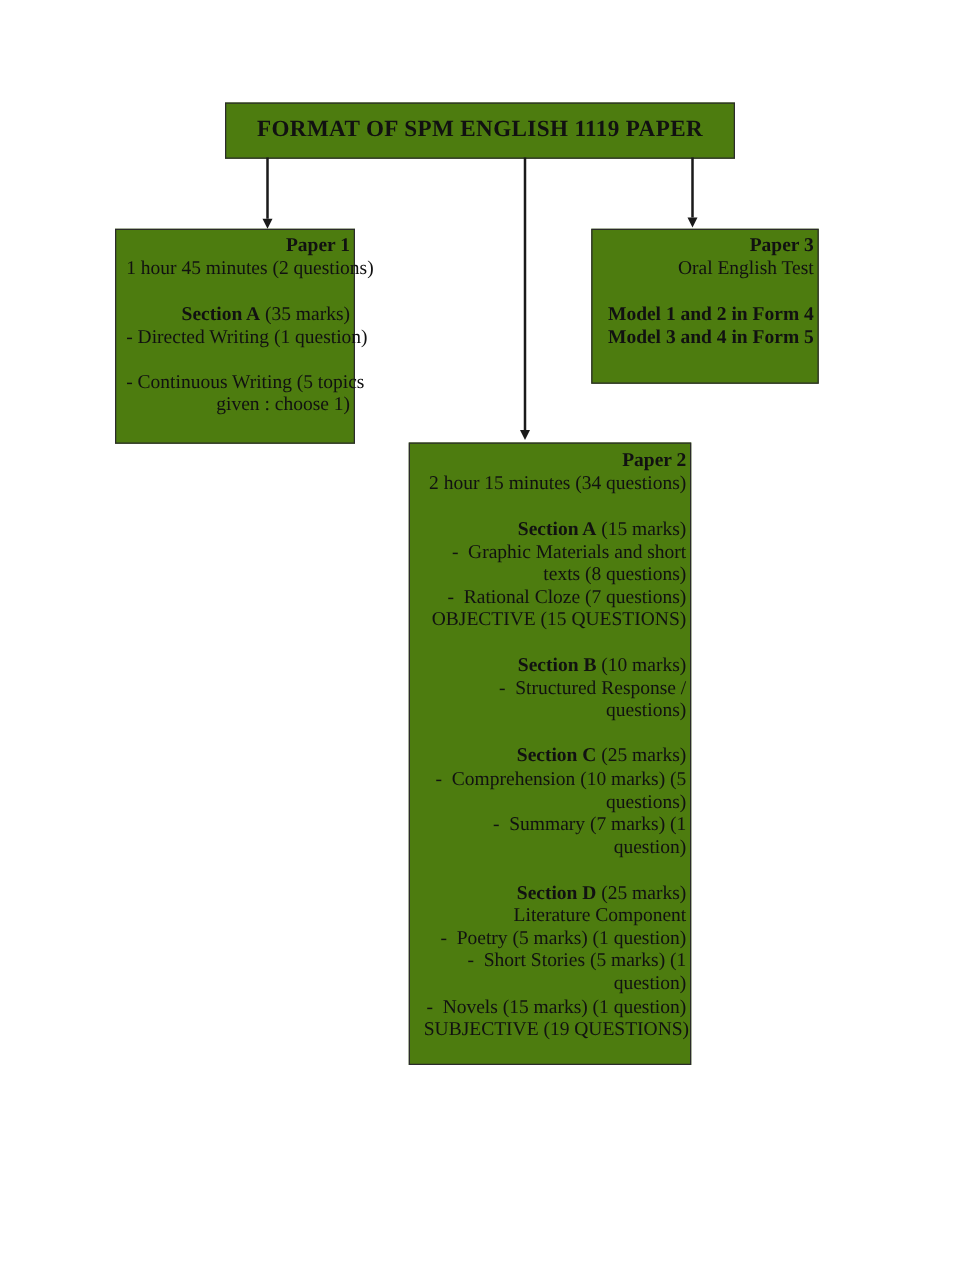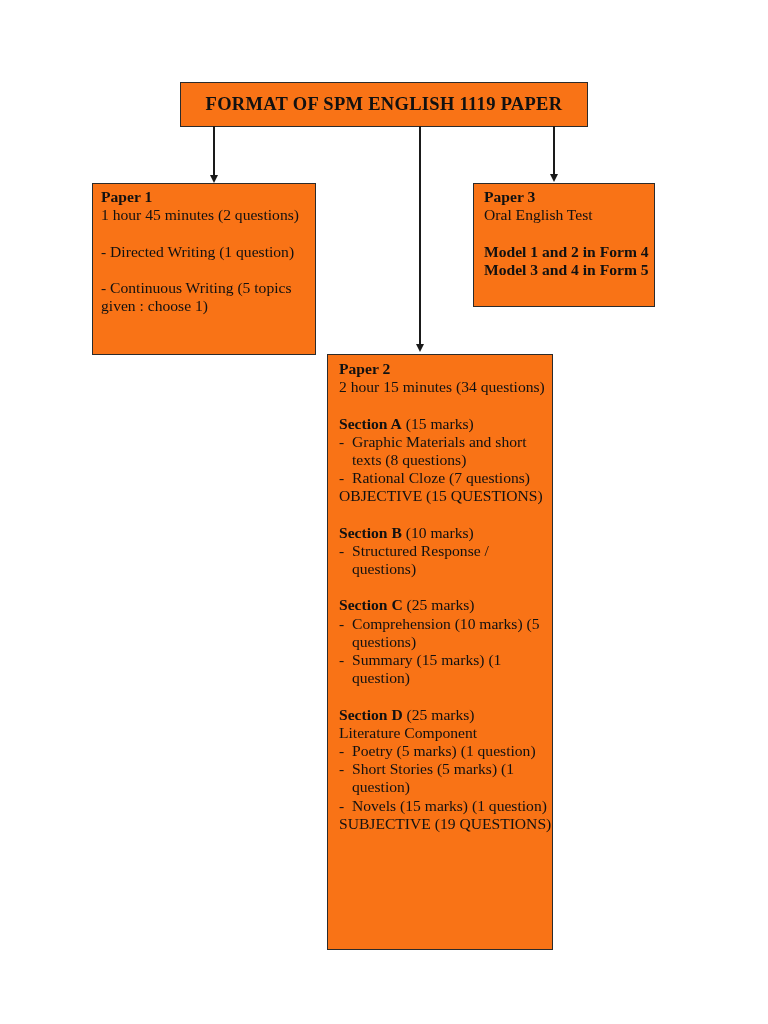--- a/index.html
+++ b/index.html
@@ -12,34 +12,35 @@
     width: 768px;
     height: 1024px;
     background: #ffffff;
     font-family: "Liberation Serif", "DejaVu Serif", serif;
     color: #111111;
     overflow: hidden;
   }
   .box {
     position: absolute;
     border: 1.4px solid #2b2b2b;
-    background: #f97316;
+    background: #4d7c0f;
     box-sizing: border-box;
+    text-align: right;
   }
   #title-box {
     left: 180px; top: 82px; width: 408px; height: 45px;
     display: flex; align-items: center; justify-content: center;
     font-weight: bold;
     font-size: 18.5px;
     letter-spacing: 0.3px;
     white-space: nowrap;
   }
-  #paper1-box { left: 92px;  top: 183px; width: 224px; height: 172px; padding: 4px 16px 0 8px; font-family: Liberation Serif, serif; }
+  #paper1-box { left: 92px;  top: 183px; width: 192px; height: 172px; padding: 4px 3px 0 8px; font-family: Liberation Serif, serif; }
   #paper3-box { left: 473px; top: 183px; width: 182px; height: 124px; padding: 4px 3px 0 10px; }
-  #paper2-box { left: 327px; top: 354px; width: 226px; height: 596px; padding: 5px 3px 0 11px; }
+  #paper2-box { left: 327px; top: 354px; width: 226px; height: 498px; padding: 5px 3px 0 11px; }
   .ln {
     height: 18.2px;
     line-height: 18.2px;
     font-size: 15.6px;
     white-space: pre;
     overflow: visible;
   }
   .ln .b { font-weight: bold; }
   .ln.ind { padding-left: 13px; }
   .arrow { position: absolute; width: 0; }
@@ -78,20 +79,21 @@
   </div>
   <div class="arrow" style="left:554px;top:126px;height:56px">
     <div class="stem"></div>
     <div class="head"></div>
   </div>
 
   <div class="box" id="paper1-box">
     <div class="ln"><span class="b">Paper 1</span><span></span></div>
     <div class="ln"><span class="b"></span><span>1 hour 45 minutes (2 questions)</span></div>
     <div class="ln"><span class="b"></span><span></span></div>
+    <div class="ln"><span class="b">Section A</span><span> (35 marks)</span></div>
     <div class="ln"><span class="b"></span><span>- Directed Writing (1 question)</span></div>
     <div class="ln"><span class="b"></span><span></span></div>
     <div class="ln"><span class="b"></span><span>- Continuous Writing (5 topics</span></div>
     <div class="ln"><span class="b"></span><span>given : choose 1)</span></div>
   </div>
 
   <div class="box" id="paper3-box">
     <div class="ln"><span class="b">Paper 3</span><span></span></div>
     <div class="ln"><span class="b"></span><span>Oral English Test</span></div>
     <div class="ln"><span class="b"></span><span></span></div>
@@ -109,21 +111,21 @@
     <div class="ln"><span class="b"></span><span>-  Rational Cloze (7 questions)</span></div>
     <div class="ln"><span class="b"></span><span>OBJECTIVE (15 QUESTIONS)</span></div>
     <div class="ln"><span class="b"></span><span></span></div>
     <div class="ln"><span class="b">Section B</span><span> (10 marks)</span></div>
     <div class="ln"><span class="b"></span><span>-  Structured Response /</span></div>
     <div class="ln ind"><span class="b"></span><span>questions)</span></div>
     <div class="ln"><span class="b"></span><span></span></div>
     <div class="ln"><span class="b">Section C</span><span> (25 marks)</span></div>
     <div class="ln"><span class="b"></span><span>-  Comprehension (10 marks) (5</span></div>
     <div class="ln ind"><span class="b"></span><span>questions)</span></div>
-    <div class="ln"><span class="b"></span><span>-  Summary (15 marks) (1</span></div>
+    <div class="ln"><span class="b"></span><span>-  Summary (7 marks) (1</span></div>
     <div class="ln ind"><span class="b"></span><span>question)</span></div>
     <div class="ln"><span class="b"></span><span></span></div>
     <div class="ln"><span class="b">Section D</span><span> (25 marks)</span></div>
     <div class="ln"><span class="b"></span><span>Literature Component</span></div>
     <div class="ln"><span class="b"></span><span>-  Poetry (5 marks) (1 question)</span></div>
     <div class="ln"><span class="b"></span><span>-  Short Stories (5 marks) (1</span></div>
     <div class="ln ind"><span class="b"></span><span>question)</span></div>
     <div class="ln"><span class="b"></span><span>-  Novels (15 marks) (1 question)</span></div>
     <div class="ln"><span class="b"></span><span>SUBJECTIVE (19 QUESTIONS)</span></div>
   </div>

